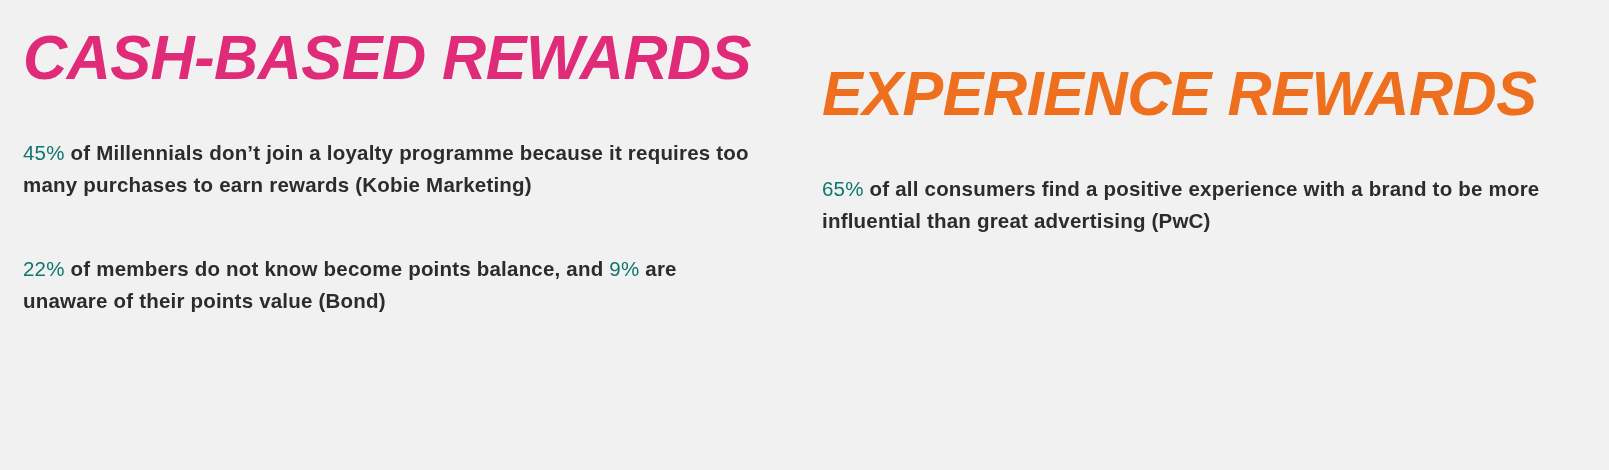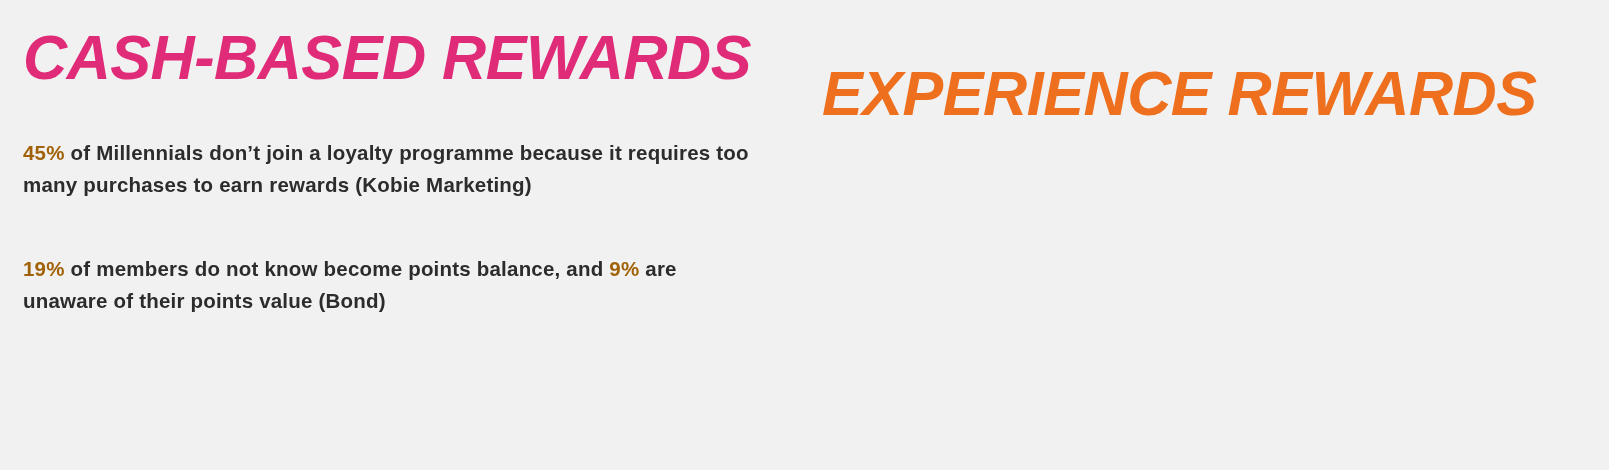--- a/index.html
+++ b/index.html
@@ -87,46 +87,49 @@
     color: #2c2c2c;
     margin: 0 0 52px 0;
     letter-spacing: 0.01em;
   }
 
   .stat-item:last-child {
     margin-bottom: 0;
   }
 
   .stat-figure {
-    font-weight: 700;
-    color: #a16207;
+    font-weight: 400;
+    color: #0f766e;
   }
 
   .stat-text {
     font-weight: 700;
   }
 </style>
 </head>
 <body style="background: rgb(241, 241, 241);">
 
 <div class="board">
   <div class="columns">
 
     <section class="column column--left">
       <h2 class="column-heading" style="color: rgb(224, 43, 121);">CASH-BASED REWARDS</h2>
       <ul class="stats-list">
         <li class="stat-item">
           <span class="stat-figure">45%</span><span class="stat-text"> of Millennials don’t join a loyalty programme because it requires too many purchases to earn rewards (Kobie Marketing)</span>
         </li>
         <li class="stat-item">
-          <span class="stat-figure">19%</span><span class="stat-text"> of members do not know become points balance, and </span><span class="stat-figure">9%</span><span class="stat-text"> are unaware of their points value (Bond)</span>
+          <span class="stat-figure">22%</span><span class="stat-text"> of members do not know become points balance, and </span><span class="stat-figure">9%</span><span class="stat-text"> are unaware of their points value (Bond)</span>
         </li>
       </ul>
     </section>
 
     <section class="column column--right">
       <h2 class="column-heading" style="color: rgb(238, 112, 31);">EXPERIENCE REWARDS</h2>
       <ul class="stats-list">
+        <li class="stat-item">
+          <span class="stat-figure">65%</span><span class="stat-text"> of all consumers find a positive experience with a brand to be more influential than great advertising (PwC)</span>
+        </li>
       </ul>
     </section>
 
   </div>
 </div>
 
 </body></html>

